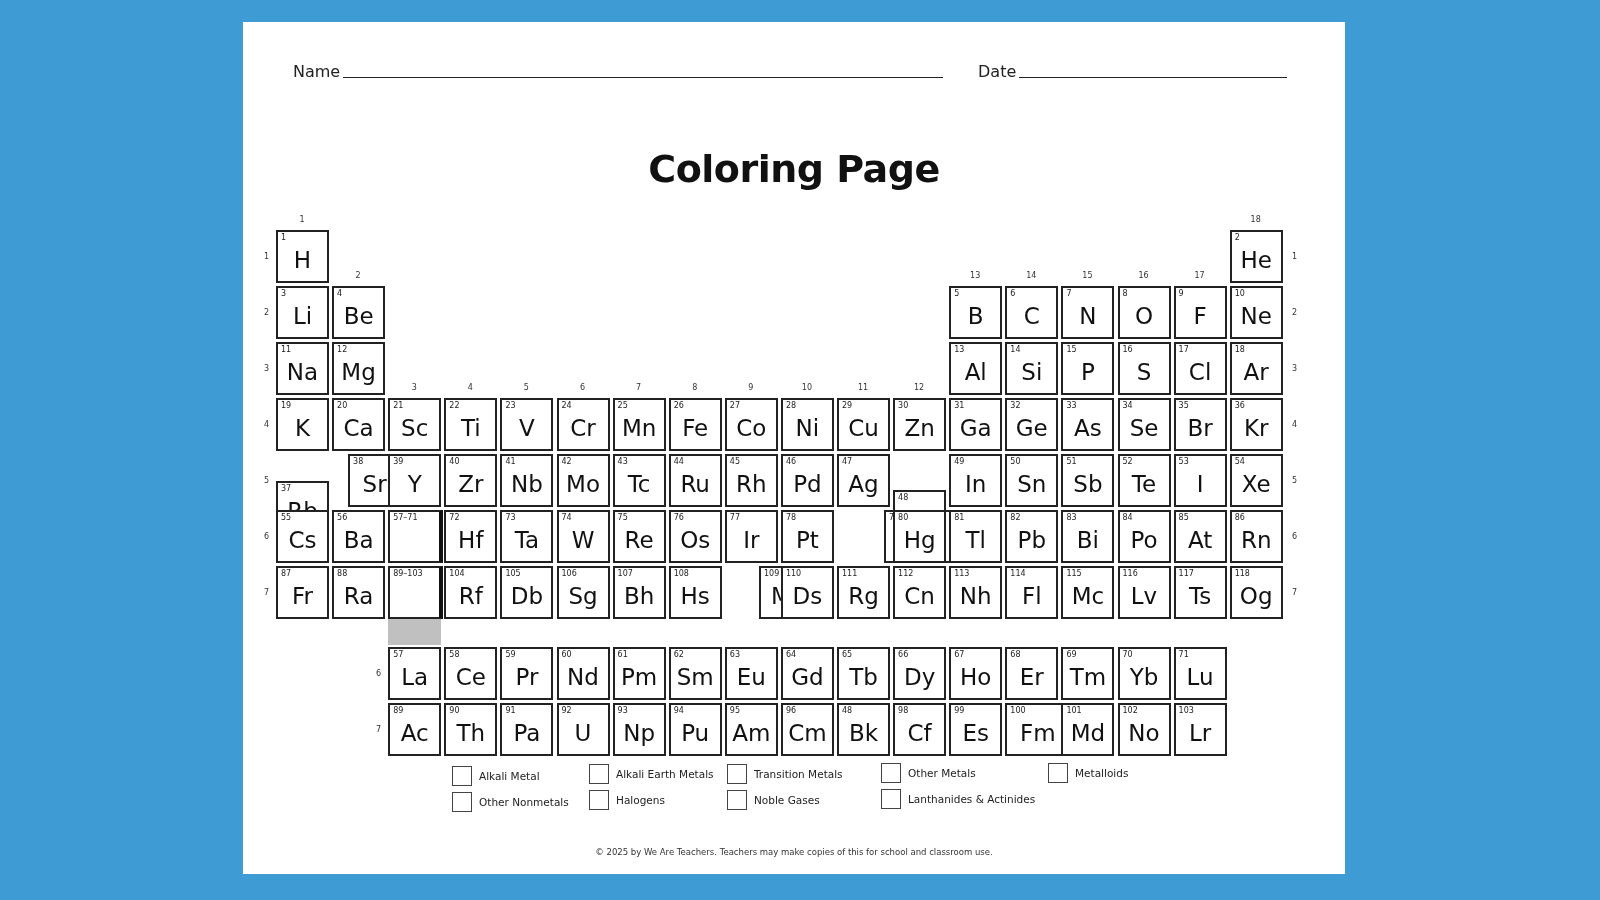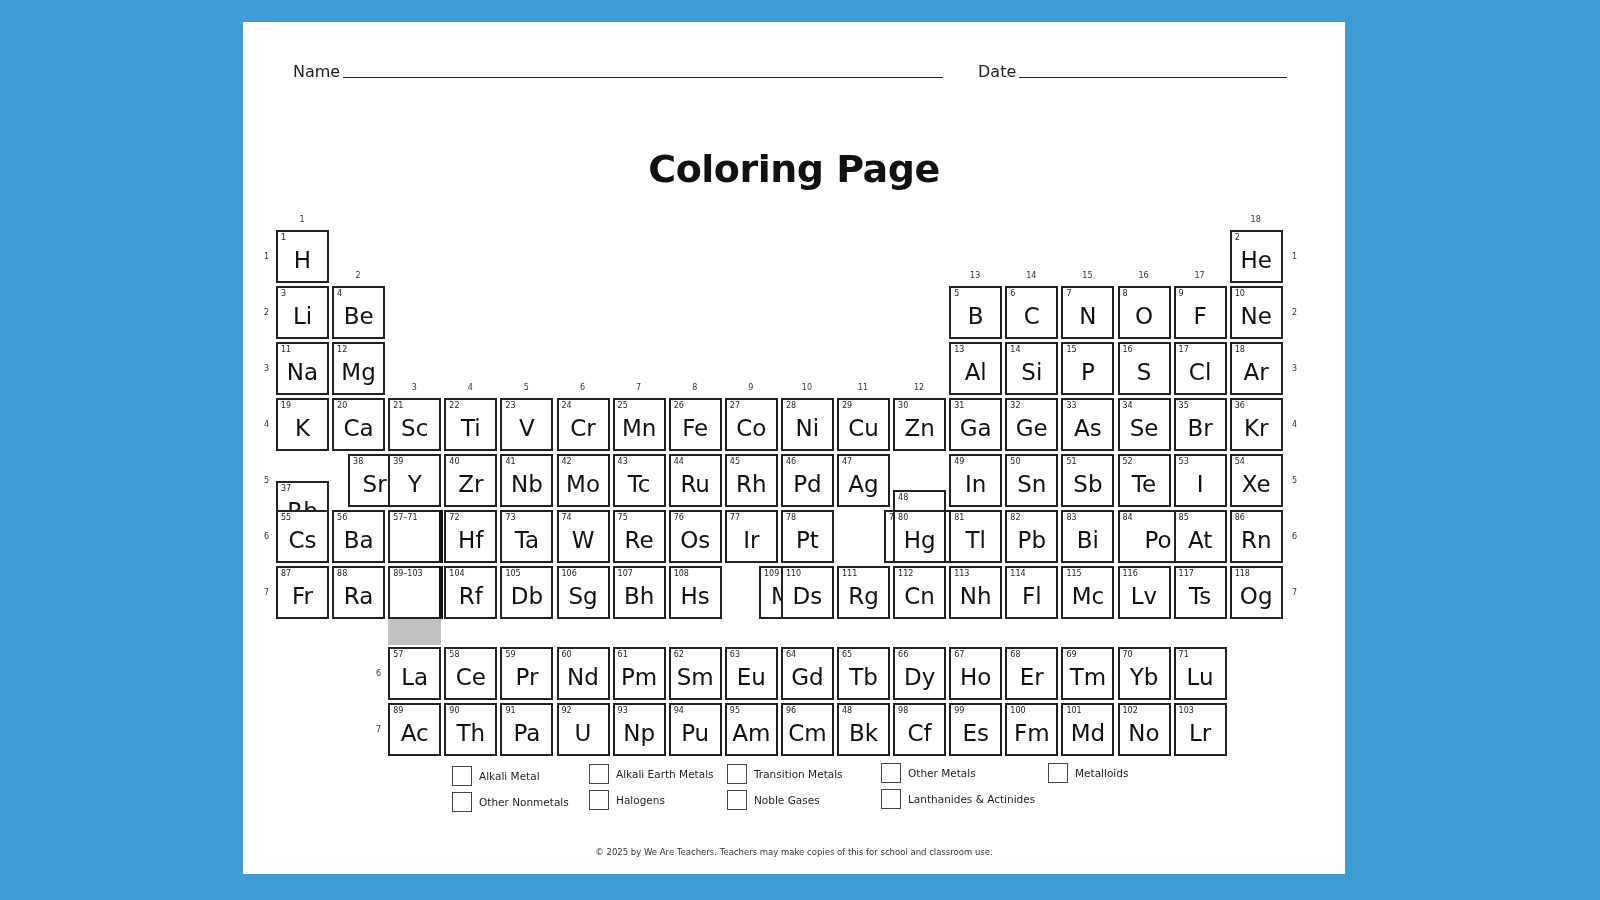--- a/index.html
+++ b/index.html
@@ -338,21 +338,21 @@
       <span class="sym">Tl</span>
     </div>
     <div class="cell" style="left: 1005.3px; top: 510px;">
       <span class="num">82</span>
       <span class="sym">Pb</span>
     </div>
     <div class="cell" style="left: 1061.4px; top: 510px;">
       <span class="num">83</span>
       <span class="sym">Bi</span>
     </div>
-    <div class="cell" style="left: 1117.5px; top: 510px; padding-left: 28px;">
+    <div class="cell" style="left: 1117.5px; top: 510px;">
       <span class="num">84</span>
       <span class="sym">Po</span>
     </div>
     <div class="cell" style="left: 1173.6px; top: 510px;">
       <span class="num">85</span>
       <span class="sym">At</span>
     </div>
     <div class="cell" style="left: 1229.7px; top: 510px;">
       <span class="num">86</span>
       <span class="sym">Rn</span>
@@ -529,21 +529,21 @@
       <span class="sym">Bk</span>
     </div>
     <div class="cell" style="left: 893.1px; top: 703px;">
       <span class="num">98</span>
       <span class="sym">Cf</span>
     </div>
     <div class="cell" style="left: 949.2px; top: 703px;">
       <span class="num">99</span>
       <span class="sym">Es</span>
     </div>
-    <div class="cell" style="left: 1005.3px; top: 703px;">
+    <div class="cell" style="left: 1005.3px; top: 703px; padding-left: 12px;">
       <span class="num">100</span>
       <span class="sym">Fm</span>
     </div>
     <div class="cell" style="left: 1061.4px; top: 703px;">
       <span class="num">101</span>
       <span class="sym">Md</span>
     </div>
     <div class="cell" style="left: 1117.5px; top: 703px;">
       <span class="num">102</span>
       <span class="sym">No</span>

